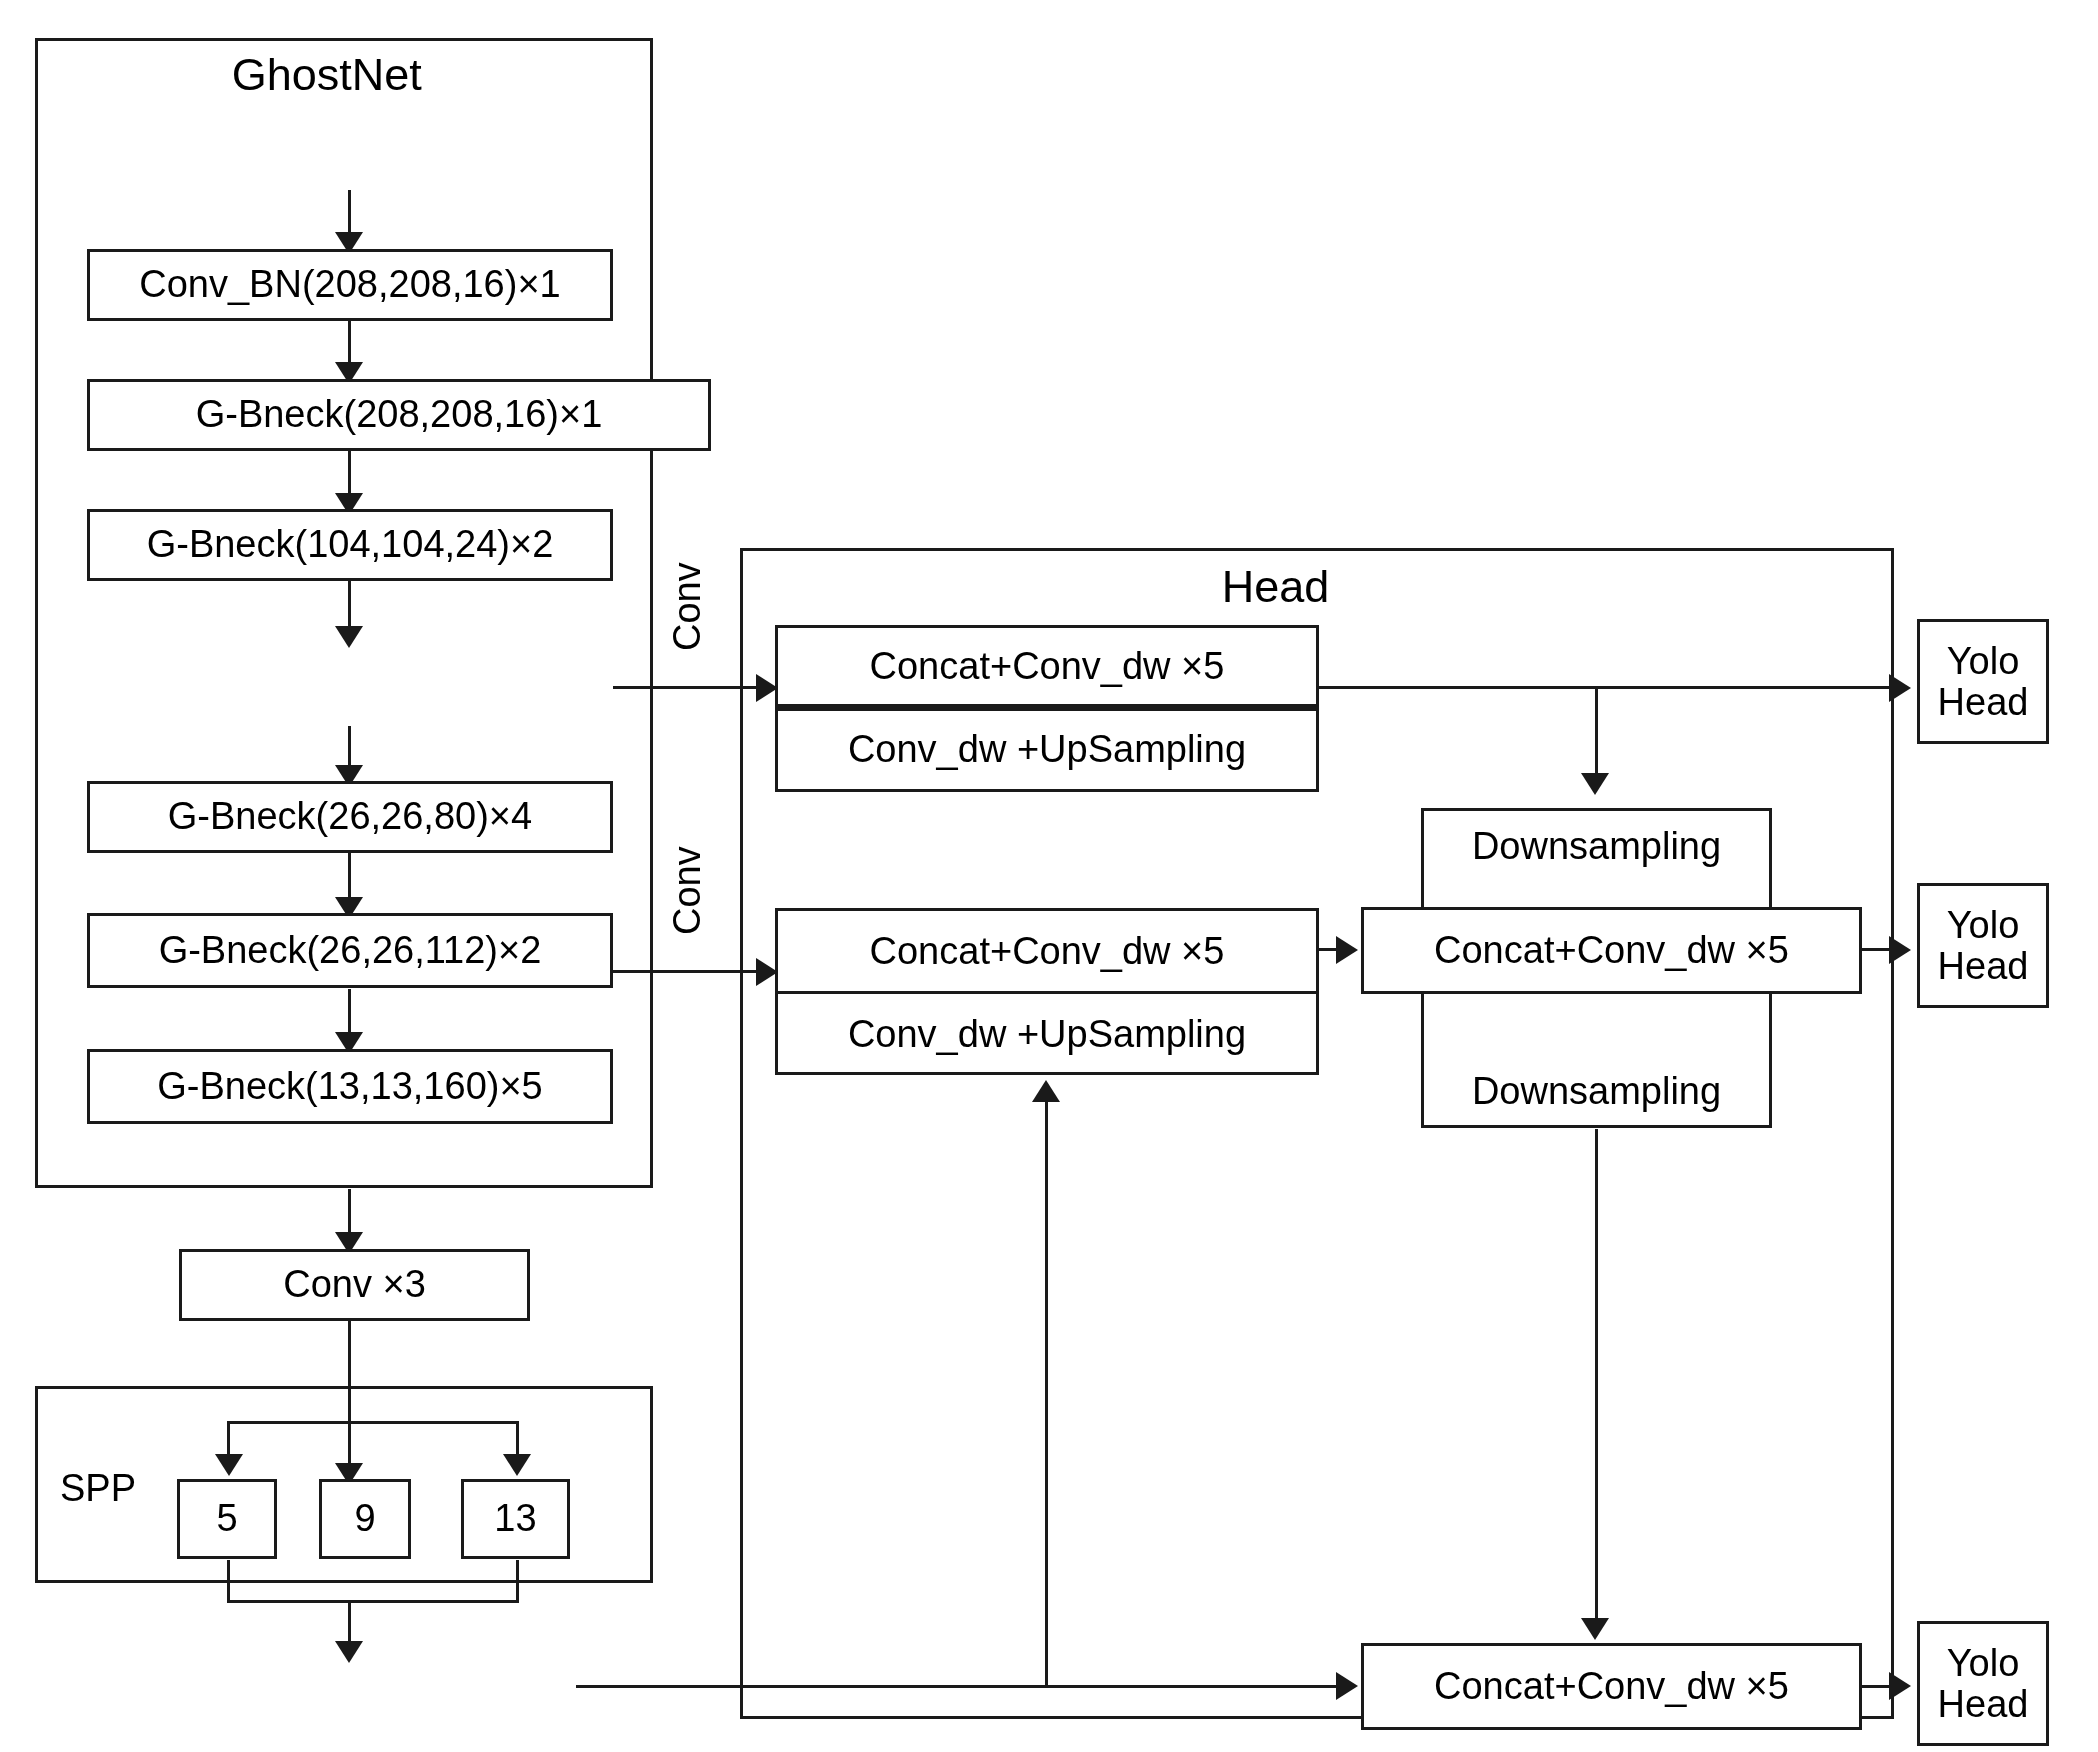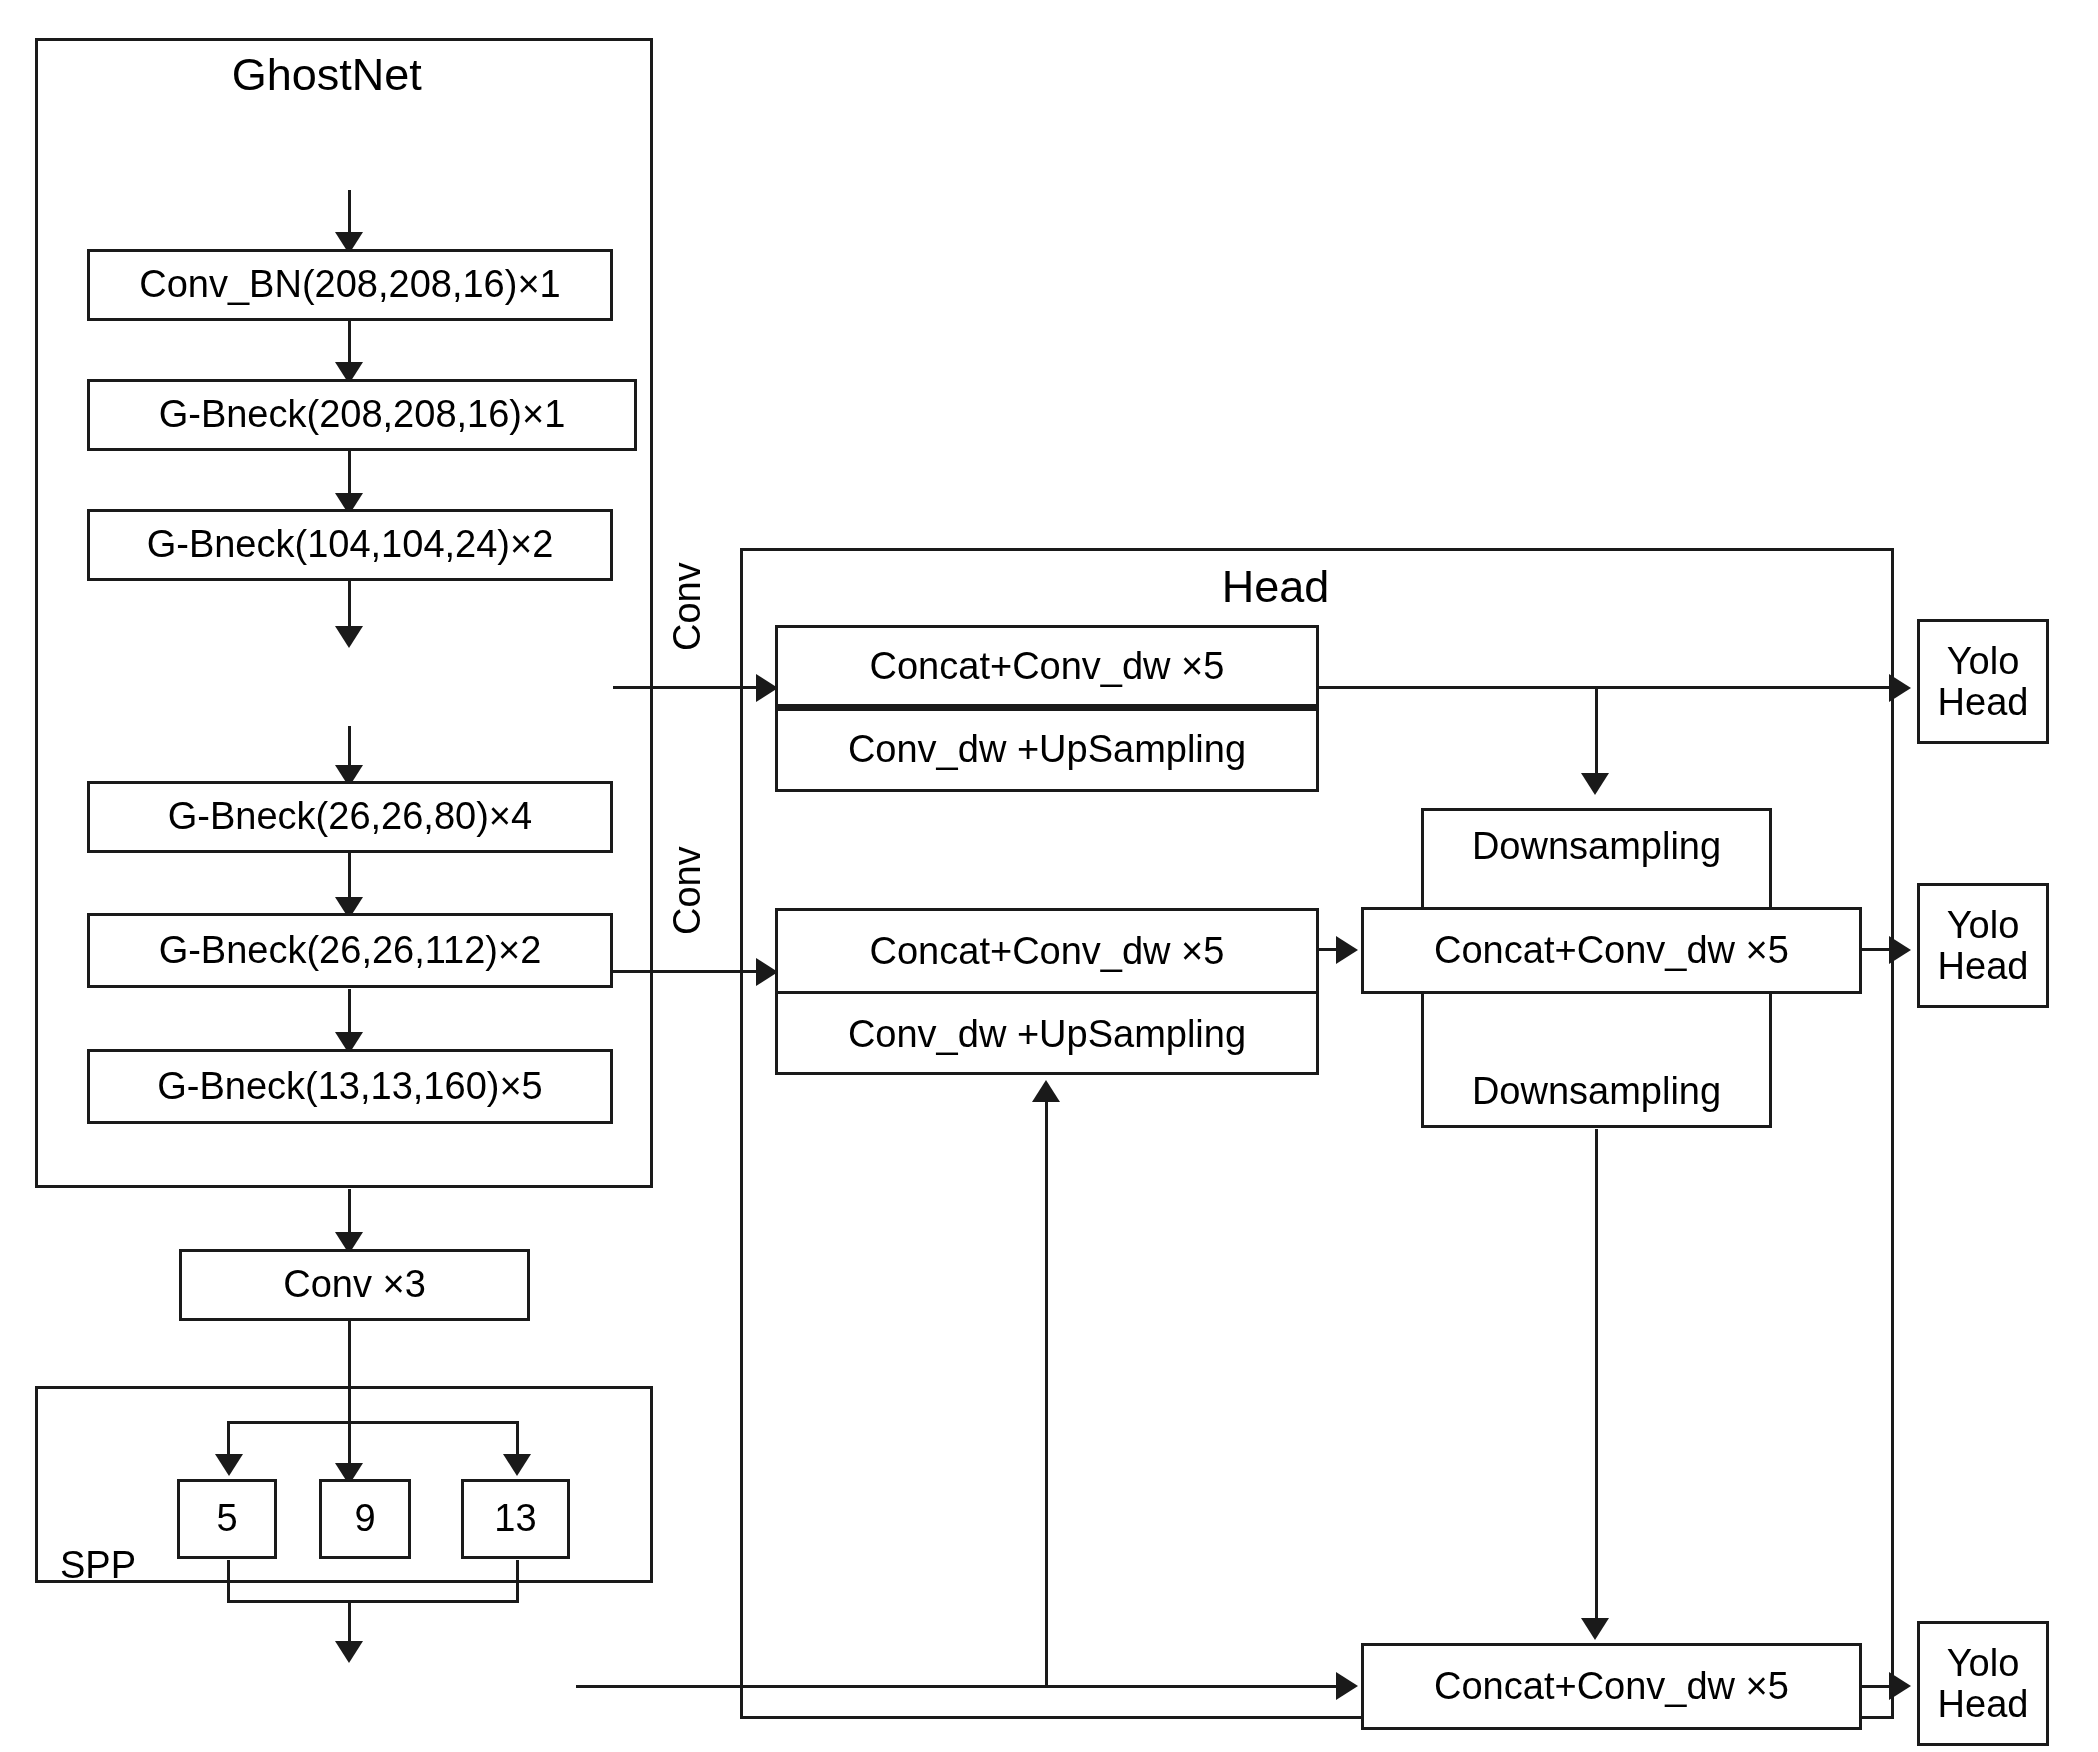--- a/index.html
+++ b/index.html
@@ -42,21 +42,21 @@
   <div class="grp" style="left:35px;top:38px;width:618px;height:1150px;"></div>
   <div class="grptitle" style="left:225px;top:52px;">GhostNet</div>
 
   <div class="vline" style="left:348px;top:190px;height:50px;"></div>
   <div class="arrowD" style="left:335px;top:232px;"></div>
 
   <div class="box" style="left:87px;top:249px;width:526px;height:72px;">Conv_BN(208,208,16)×1</div>
   <div class="vline" style="left:348px;top:321px;height:50px;"></div>
   <div class="arrowD" style="left:335px;top:362px;"></div>
 
-  <div class="box" style="left:87px;top:379px;width:550px;height:72px;">G-Bneck(208,208,16)×1</div>
+  <div class="box" style="left:87px;top:379px;width:624px;height:72px;">G-Bneck(208,208,16)×1</div>
   <div class="vline" style="left:348px;top:451px;height:50px;"></div>
   <div class="arrowD" style="left:335px;top:493px;"></div>
 
   <div class="box" style="left:87px;top:509px;width:526px;height:72px;">G-Bneck(104,104,24)×2</div>
   <div class="vline" style="left:348px;top:581px;height:53px;"></div>
   <div class="arrowD" style="left:335px;top:626px;"></div>
 
   <div class="vline" style="left:348px;top:726px;height:47px;"></div>
   <div class="arrowD" style="left:335px;top:765px;"></div>
 
@@ -72,21 +72,21 @@
 
   <div class="vline" style="left:348px;top:1189px;height:52px;"></div>
   <div class="arrowD" style="left:335px;top:1232px;"></div>
 
   <div class="box" style="left:179px;top:1249px;width:351px;height:72px;">Conv ×3</div>
 
   <div class="vline" style="left:348px;top:1321px;height:150px;"></div>
   <div class="arrowD" style="left:335px;top:1463px;"></div>
 
   <div class="grp" style="left:35px;top:1386px;width:618px;height:197px;"></div>
-  <div class="lbl" style="left:60px;top:1546px;">SPP</div>
+  <div class="lbl" style="left:60px;top:1469px;">SPP</div>
 
   <div class="hline" style="left:227px;top:1421px;width:292px;"></div>
   <div class="vline" style="left:227px;top:1421px;height:42px;"></div>
   <div class="vline" style="left:516px;top:1421px;height:42px;"></div>
   <div class="arrowD" style="left:215px;top:1454px;"></div>
   <div class="arrowD" style="left:503px;top:1454px;"></div>
 
   <div class="box" style="left:177px;top:1479px;width:100px;height:80px;">5</div>
   <div class="box" style="left:319px;top:1479px;width:92px;height:80px;">9</div>
   <div class="box" style="left:461px;top:1479px;width:109px;height:80px;">13</div>

